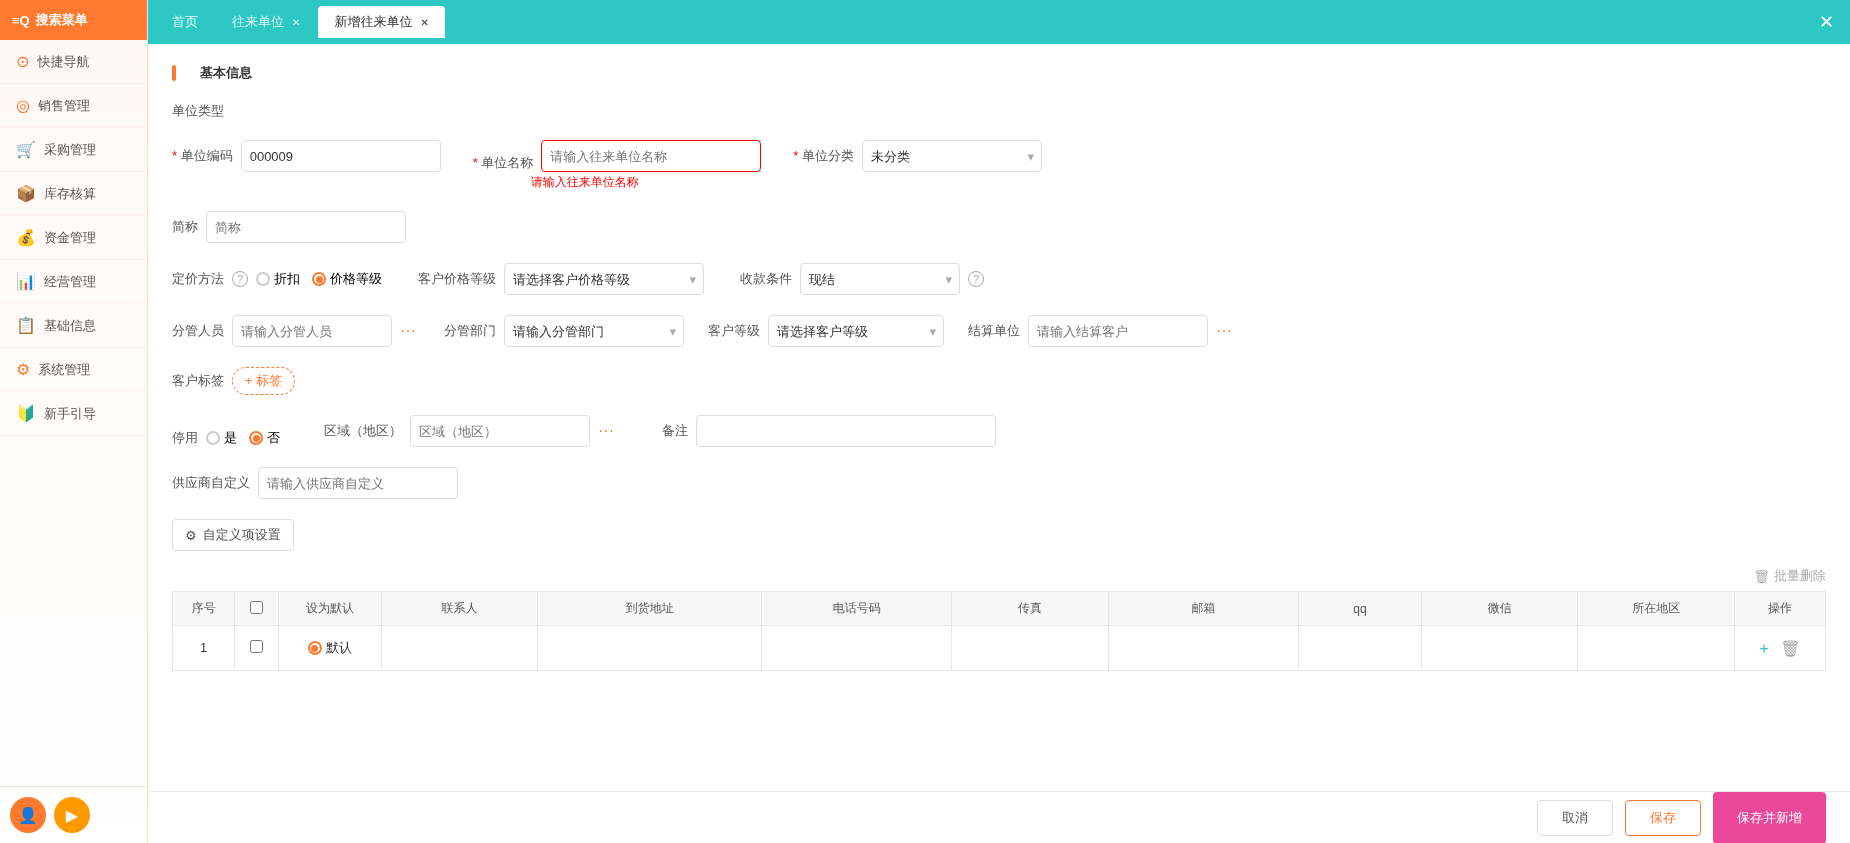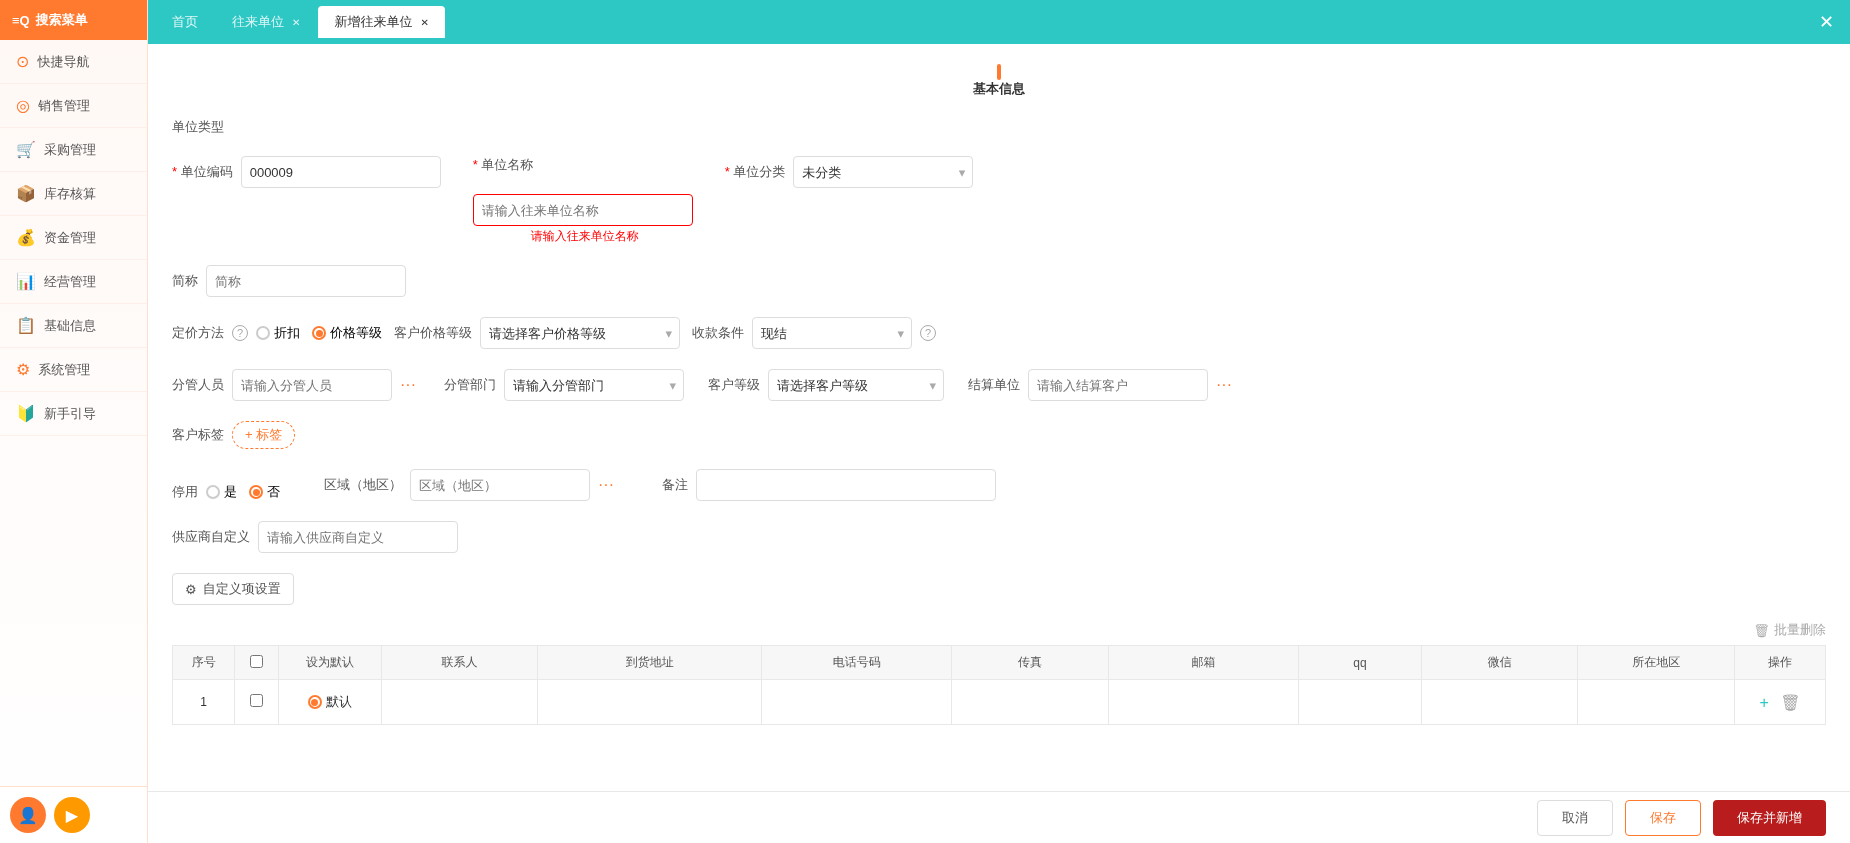--- a/index.html
+++ b/index.html
@@ -102,26 +102,25 @@
     .content {
       flex: 1;
       background: white;
       overflow-y: auto;
       padding: 20px 24px;
     }
 
     .section-title {
       display: flex;
       align-items: center;
-      gap: 0;
+      gap: 24px;
       font-size: 15px;
       font-weight: bold;
       color: #333;
       margin-bottom: 20px;
-      flex-direction: column;
     }
 
     
     .form-row {
       display: flex;
       align-items: center;
       margin-bottom: 20px;
       flex-wrap: wrap;
       gap: 8px;
     }
@@ -333,25 +332,25 @@
       padding: 0 24px;
       border: none;
       border-radius: 4px;
       background: white;
       color: #ff7a2f;
       border: 1px solid #ff7a2f;
       cursor: pointer;
       font-size: 13px;
     }
     .btn-save-new {
-      height: 36px;
+      height: 52px;
       padding: 0 24px;
       border: none;
       border-radius: 4px;
-      background: #b91c1c;
+      background: #ec4899;
       color: white;
       cursor: pointer;
       font-size: 13px;
     }
 
     .custom-settings-btn {
       display: flex;
       align-items: center;
       gap: 6px;
       padding: 6px 12px;
@@ -363,23 +362,22 @@
       color: #555;
       margin-bottom: 12px;
     }
 
     .field-wrap {
       display: flex;
       flex-direction: column;
     }
     .field-row {
       display: flex;
-      align-items: flex-start;
-      gap: 20px;
-      flex-direction: column;
+      align-items: flex-end;
+      gap: 8px;
     }
 
     .orange-bar {
       width: 4px;
       height: 16px;
       background: #ff7a2f;
       border-radius: 2px;
       display: inline-block;
     }
 
@@ -495,21 +493,21 @@
       </div>
     </div>
 
     <div class="form-row">
       <div class="form-field">
         <span class="form-label">简称</span>
         <input type="text" class="form-input" style="width: 200px;" placeholder="简称">
       </div>
     </div>
 
-    <div class="form-row" style="gap:12px; align-items:center;">
+    <div class="form-row" style="gap:36px; align-items:center;">
       <div class="form-field">
         <span class="form-label">定价方法</span>
         <span class="help-icon">?</span>
         <div class="radio-group">
           <div class="radio-item">
             <span class="radio-circle"></span>
             <span>折扣</span>
           </div>
           <div class="radio-item">
             <span class="radio-circle checked"></span>

